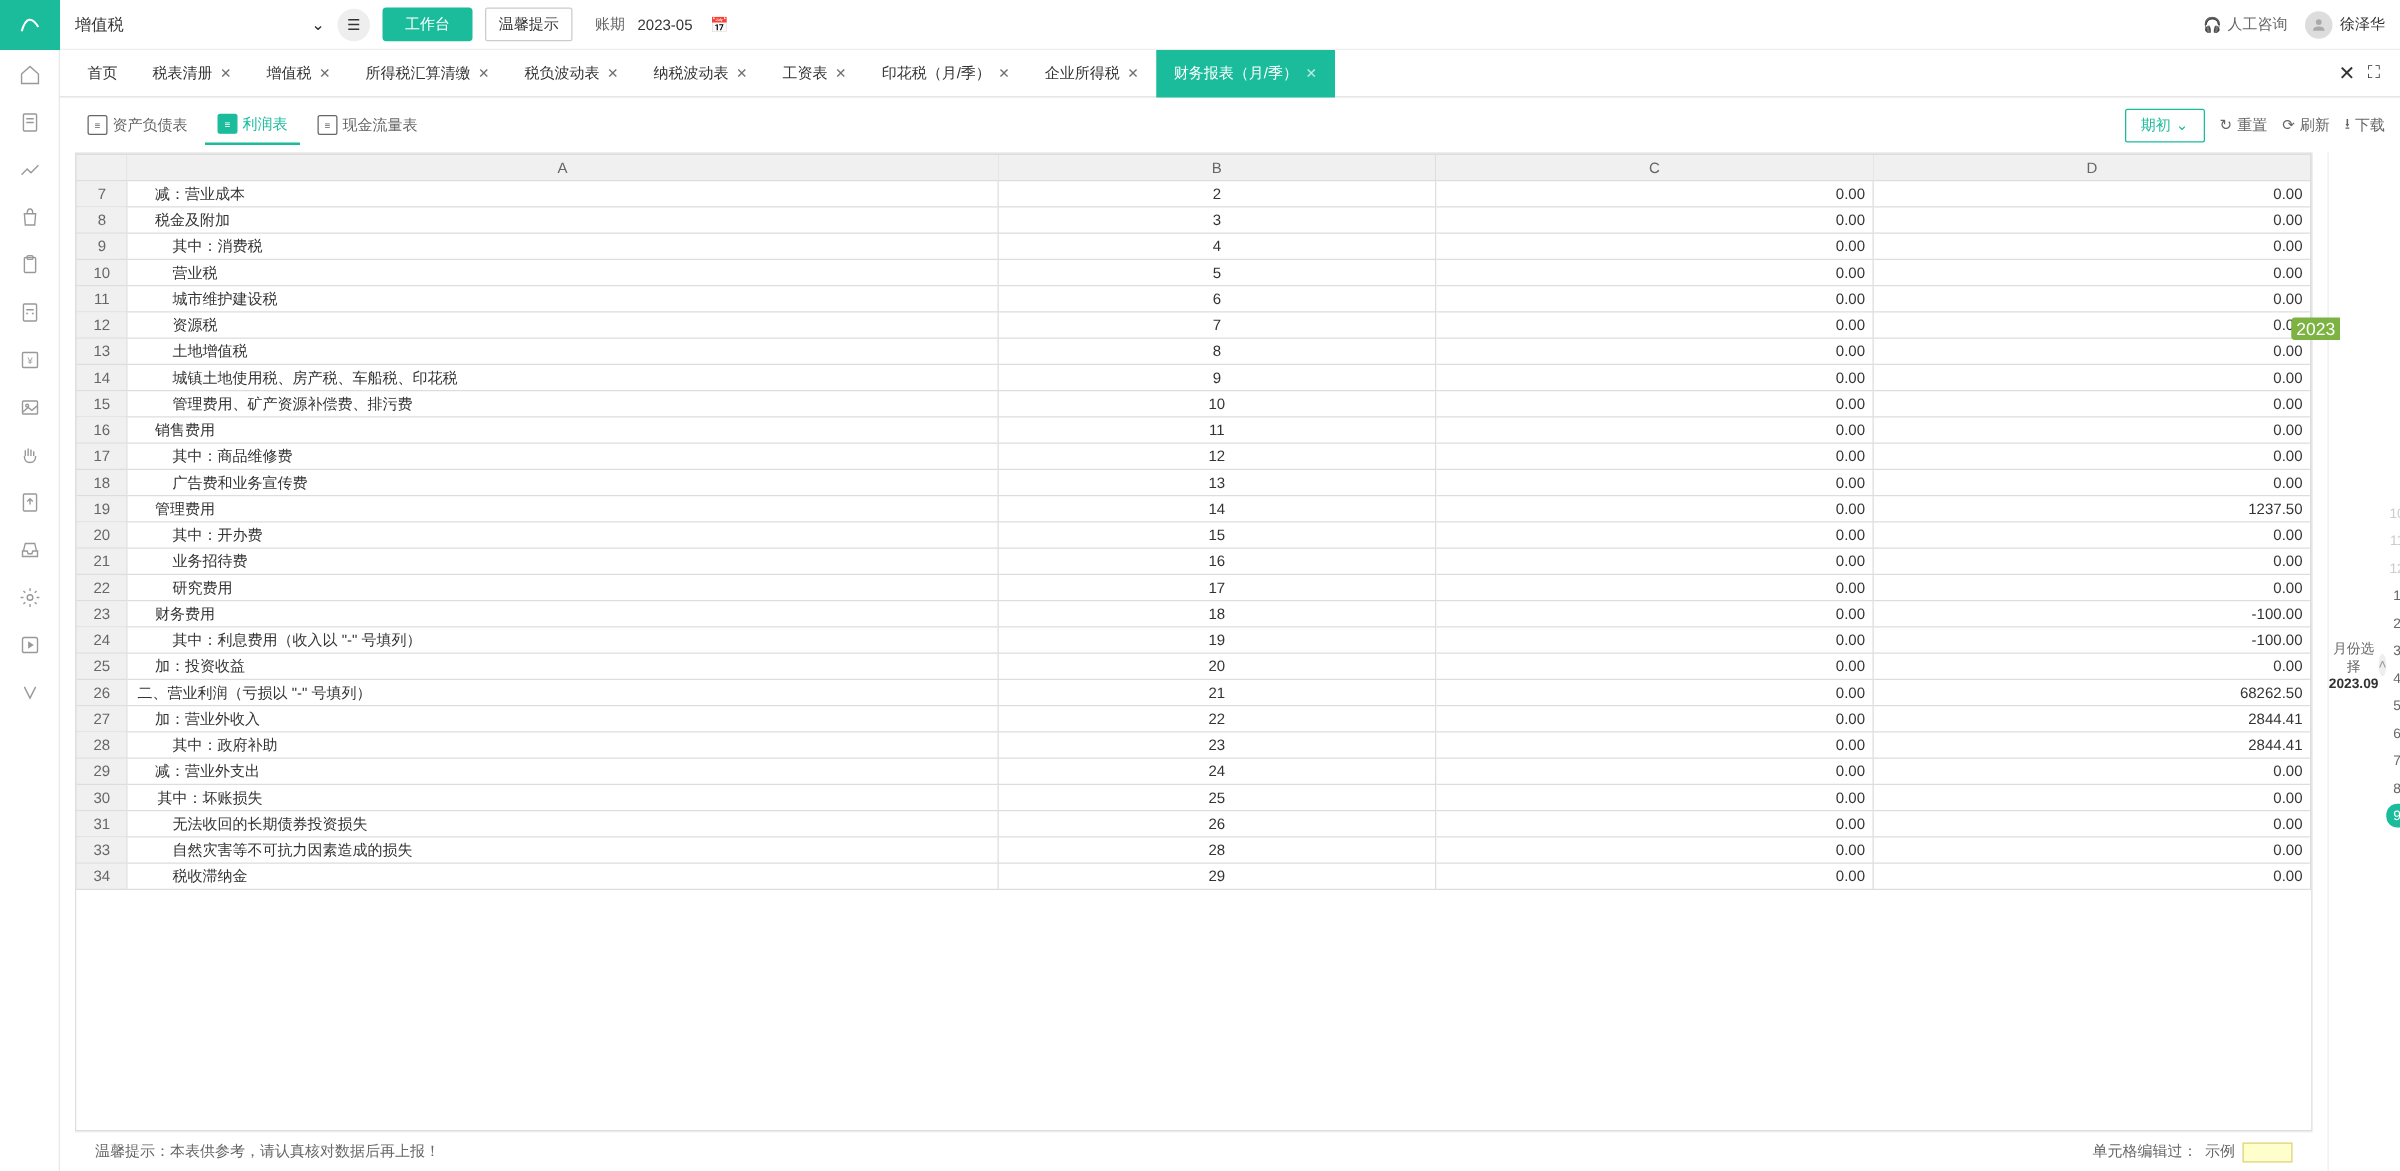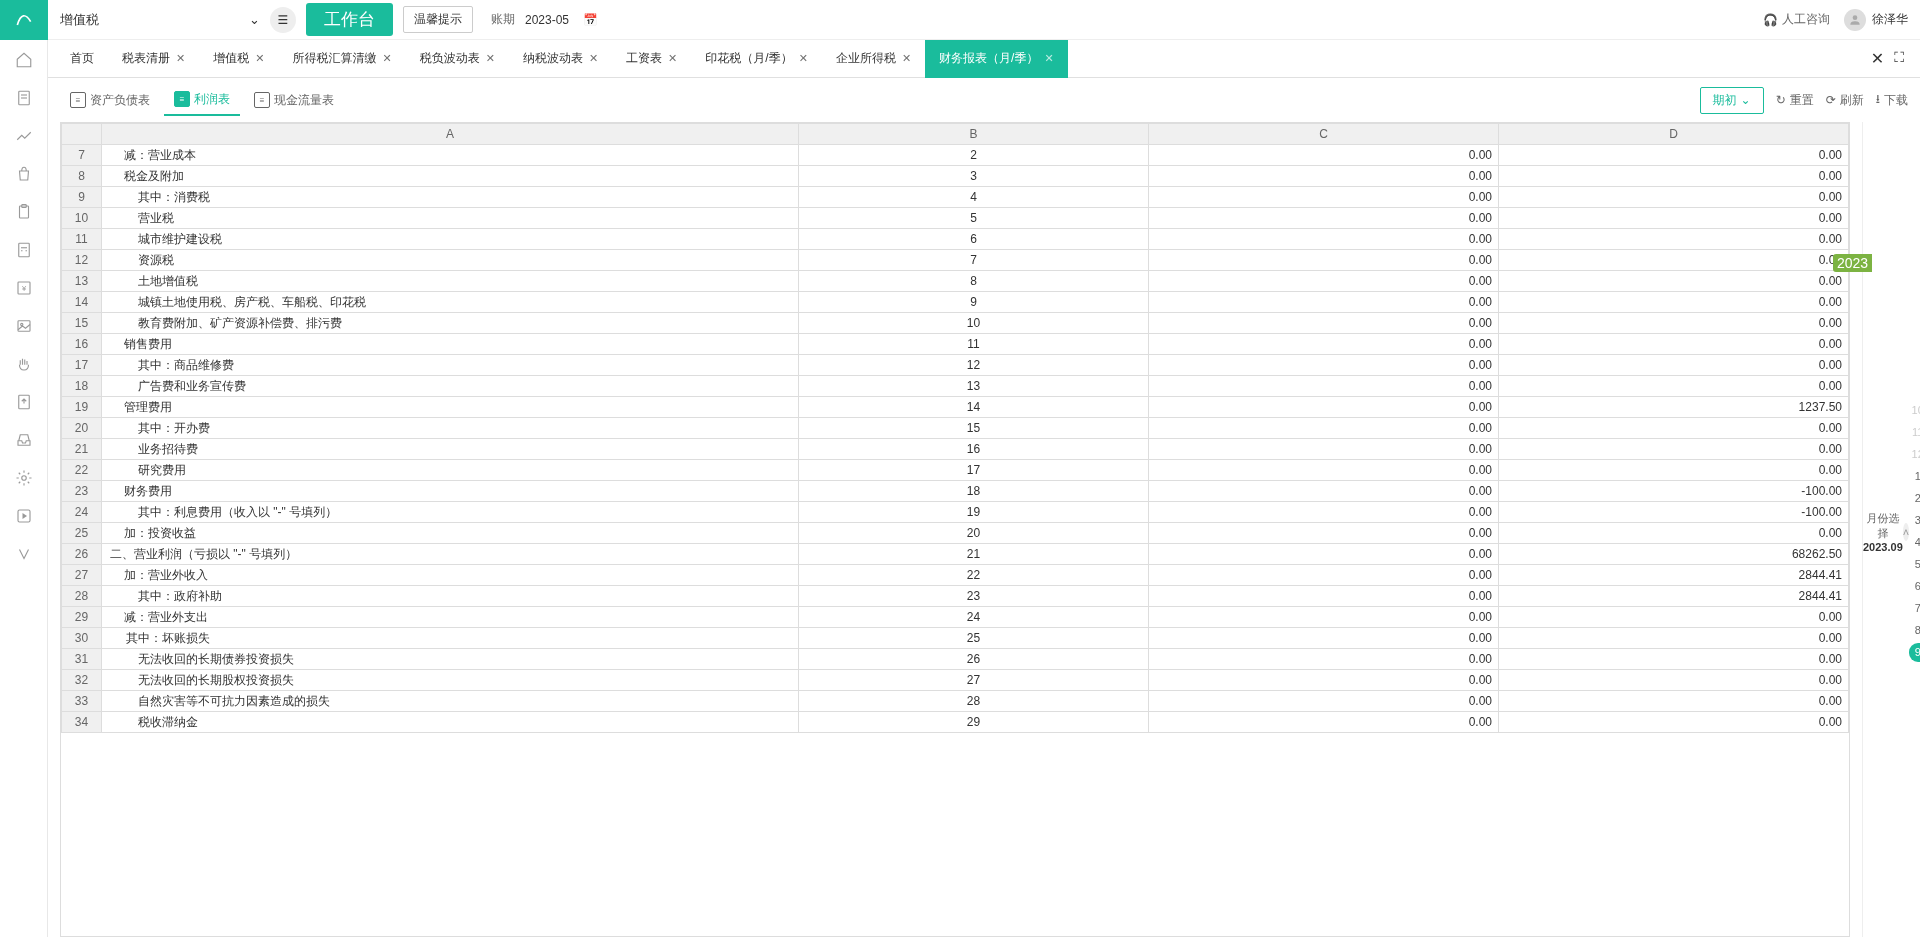--- a/index.html
+++ b/index.html
@@ -10,21 +10,21 @@
 .logo-box svg { width: 20px; height: 20px; fill: #fff; }
 .nav-icons { display: flex; flex-direction: column; align-items: center; padding-top: 10px; gap: 18px; }
 .nav-icon { width: 20px; height: 20px; display: flex; align-items: center; justify-content: center; cursor: pointer; color: #999; }
 .nav-icon svg { width: 18px; height: 18px; stroke: #999; fill: none; stroke-width: 1.5; }
 .main { flex: 1; display: flex; flex-direction: column; min-width: 0; }
 .topbar { height: 40px; background: #fff; display: flex; align-items: center; padding: 0 12px; gap: 10px; border-bottom: 1px solid #eee; }
 .company-select { display: flex; align-items: center; gap: 8px; min-width: 200px; cursor: pointer; }
 .company-select span { font-size: 13px; color: #333; }
 .chevron { color: #1abc9c; font-size: 14px; }
 .icon-btn-round { width: 26px; height: 26px; border-radius: 50%; background: #eee; display: flex; align-items: center; justify-content: center; cursor: pointer; }
-.btn-primary { background: #1abc9c; color: #fff; padding: 5px 18px; border-radius: 3px; cursor: pointer; font-size: 17px; }
+.btn-primary { background: #1abc9c; color: #fff; padding: 5px 18px; border-radius: 3px; cursor: pointer; font-size: 12px; }
 .btn-outline { border: 1px solid #ccc; padding: 4px 10px; border-radius: 2px; cursor: pointer; font-size: 12px; background: #fff; }
 .period-label { font-size: 12px; color: #666; margin-left: 8px; }
 .period-date { font-size: 12px; color: #333; }
 .cal-icon { color: #1abc9c; margin-left: 4px; }
 .topbar-right { margin-left: auto; display: flex; align-items: center; gap: 14px; }
 .help-link { display: flex; align-items: center; gap: 4px; color: #666; cursor: pointer; }
 .user-info { display: flex; align-items: center; gap: 6px; }
 .avatar { width: 22px; height: 22px; border-radius: 50%; background: #ddd; display: flex; align-items: center; justify-content: center; }
 .tabs-row { height: 38px; background: #fff; display: flex; align-items: center; border-bottom: 1px solid #e0e0e0; padding: 0 8px; position: relative; }
 .tab { padding: 0 14px; height: 38px; display: flex; align-items: center; gap: 6px; cursor: pointer; font-size: 12px; color: #333; }
@@ -337,21 +337,21 @@
                 </tr>
                 <tr>
                   <td class="row-num">14</td>
                   <td class="col-a" style="padding-left: 36px;">城镇土地使用税、房产税、车船税、印花税</td>
                   <td class="col-b">9</td>
                   <td class="col-c">0.00</td>
                   <td class="col-d">0.00</td>
                 </tr>
                 <tr>
                   <td class="row-num">15</td>
-                  <td class="col-a" style="padding-left: 36px;">教育费附加、矿产资源补偿费、排污费</td>
+                  <td class="col-a" style="padding-left: 36px;">管理费用、矿产资源补偿费、排污费</td>
                   <td class="col-b">10</td>
                   <td class="col-c">0.00</td>
                   <td class="col-d">0.00</td>
                 </tr>
                 <tr>
                   <td class="row-num">16</td>
                   <td class="col-a" style="padding-left: 22px;">销售费用</td>
                   <td class="col-b">11</td>
                   <td class="col-c">0.00</td>
                   <td class="col-d">0.00</td>
@@ -455,42 +455,43 @@
                   <td class="col-d">0.00</td>
                 </tr>
                 <tr>
                   <td class="row-num">31</td>
                   <td class="col-a" style="padding-left: 36px;">无法收回的长期债券投资损失</td>
                   <td class="col-b">26</td>
                   <td class="col-c">0.00</td>
                   <td class="col-d">0.00</td>
                 </tr>
                 <tr>
-                  <td class="row-num">32</td>
-                  <td class="col-a" style="padding-left: 36px;">无法收回的长期股权投资损失</td>
-                  <td class="col-b">27</td>
-                  <td class="col-c">0.00</td>
-                  <td class="col-d">0.00</td>
-                </tr>
-                <tr>
                   <td class="row-num">33</td>
                   <td class="col-a" style="padding-left: 36px;">自然灾害等不可抗力因素造成的损失</td>
                   <td class="col-b">28</td>
                   <td class="col-c">0.00</td>
                   <td class="col-d">0.00</td>
                 </tr>
                 <tr>
                   <td class="row-num">34</td>
                   <td class="col-a" style="padding-left: 36px;">税收滞纳金</td>
                   <td class="col-b">29</td>
                   <td class="col-c">0.00</td>
                   <td class="col-d">0.00</td>
                 </tr>
               </tbody>
           </table>
+        </div>
+        <div class="footer-bar">
+          <span>温馨提示：本表供参考，请认真核对数据后再上报！</span>
+          <div class="footer-right">
+            <span>单元格编辑过：</span>
+            <span>示例</span>
+            <div class="sample-box"></div>
+          </div>
         </div>
       </div>
 
       <div class="month-panel">
         <div class="month-header">
           <div class="lbl">月份选择</div>
           <div class="cur">2023.09</div>
         </div>
         <div class="month-arrow">˄</div>
         <div class="year-badge">2023</div>

